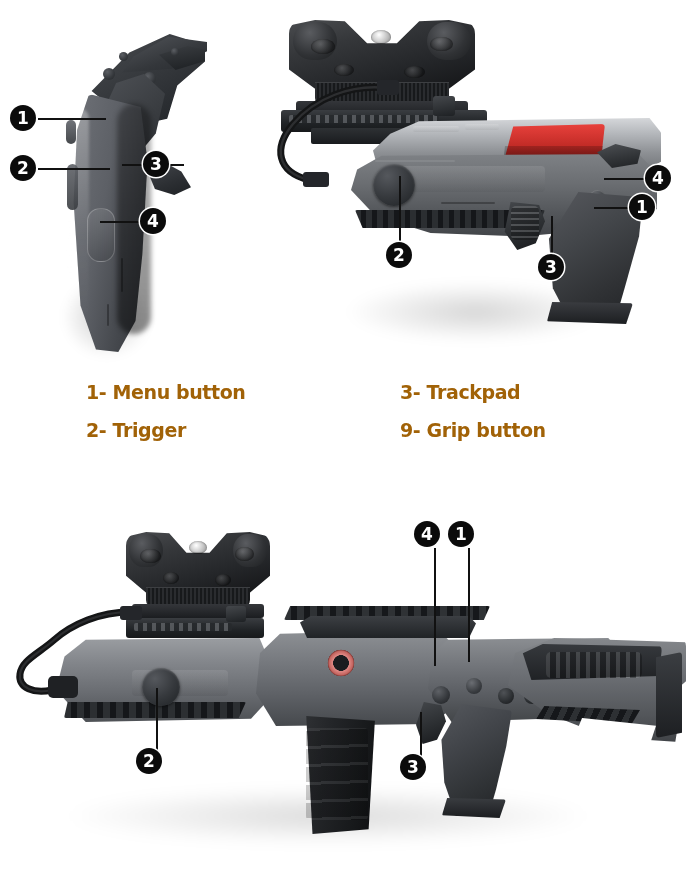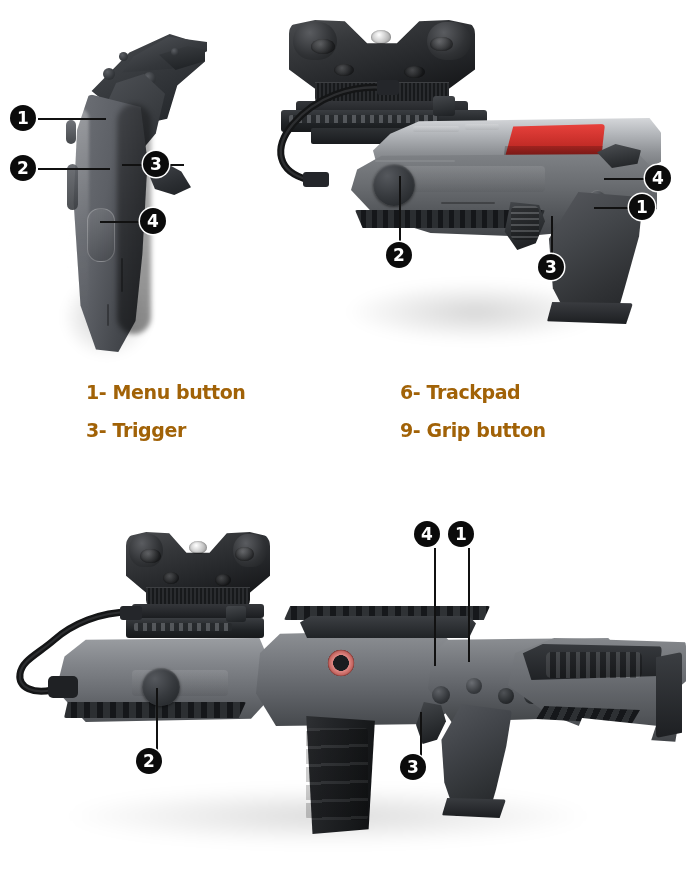--- a/index.html
+++ b/index.html
@@ -536,22 +536,22 @@
   <div class="marker" style="left:538px;top:254px;">3</div>
 
   <div class="lead h" style="left:604px;top:178px;width:44px;"></div>
   <div class="marker" style="left:645px;top:165px;">4</div>
 
   <div class="lead h" style="left:594px;top:207px;width:42px;"></div>
   <div class="marker" style="left:629px;top:194px;">1</div>
 
   <div class="legend">
     <div class="legend-row" style="left:86px;top:381px;">1- Menu button</div>
-    <div class="legend-row" style="left:400px;top:381px;">6- Trackpad</div>
-    <div class="legend-row" style="left:86px;top:419px;">3- Trigger</div>
+    <div class="legend-row" style="left:400px;top:381px;">3- Trackpad</div>
+    <div class="legend-row" style="left:86px;top:419px;">2- Trigger</div>
     <div class="legend-row" style="left:400px;top:419px;">9- Grip button</div>
   </div>
 
   <div class="fig-rifle">
     <div class="rf-shadow"></div>
 
     <svg class="rf-cable" viewBox="0 0 160 110">
       <path d="M122 6 C 92 6, 64 18, 46 34 C 30 48, 14 54, 12 68 C 10 82, 26 88, 44 84" fill="none" stroke="#141516" stroke-width="7" stroke-linecap="round"></path>
       <path d="M122 6 C 92 6, 64 18, 46 34 C 30 48, 14 54, 12 68 C 10 82, 26 88, 44 84" fill="none" stroke="#3a3c3f" stroke-width="2.2" stroke-linecap="round" opacity=".6"></path>
       <rect x="112" y="0" width="22" height="14" rx="3" fill="#24262a"></rect>

